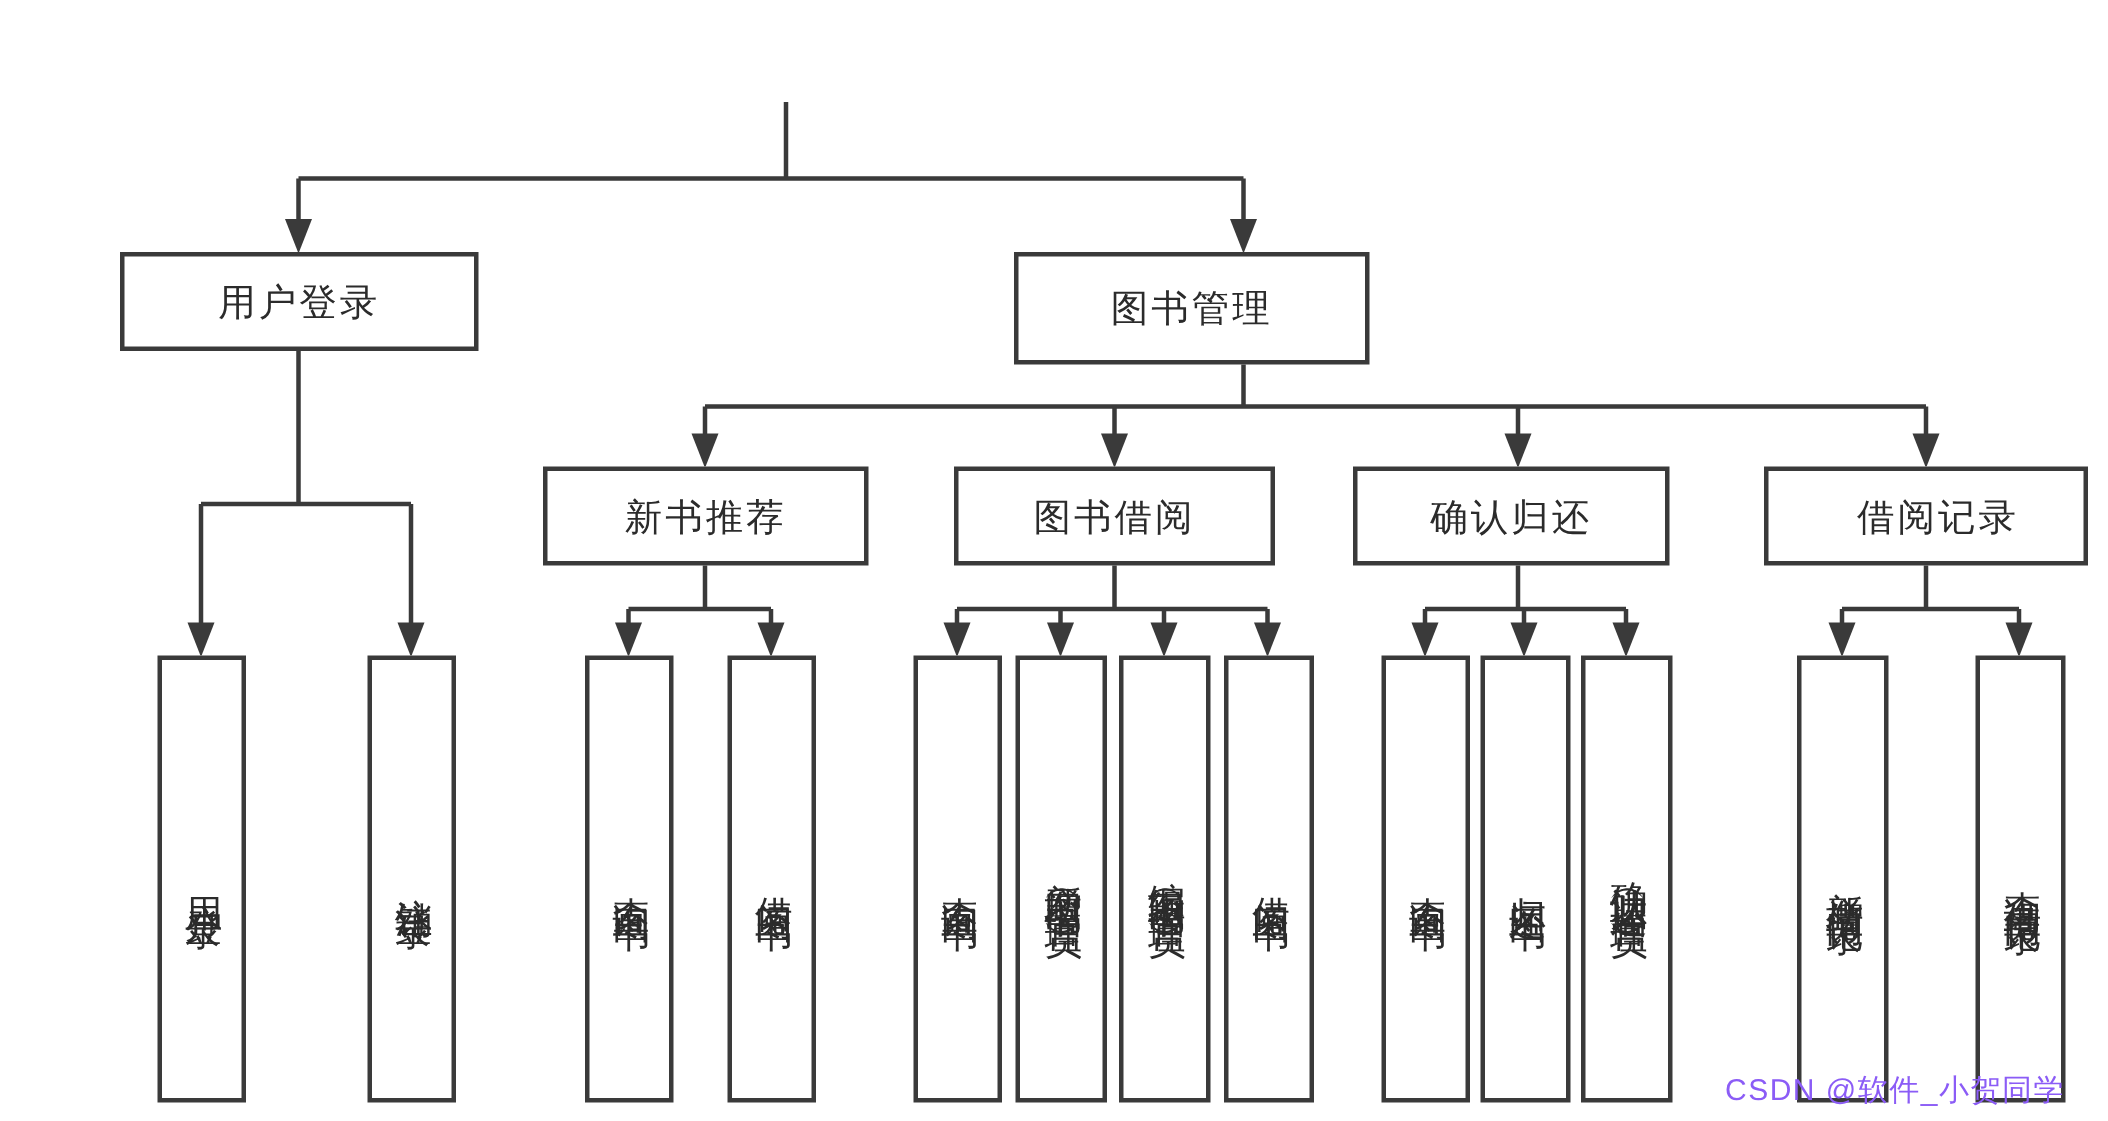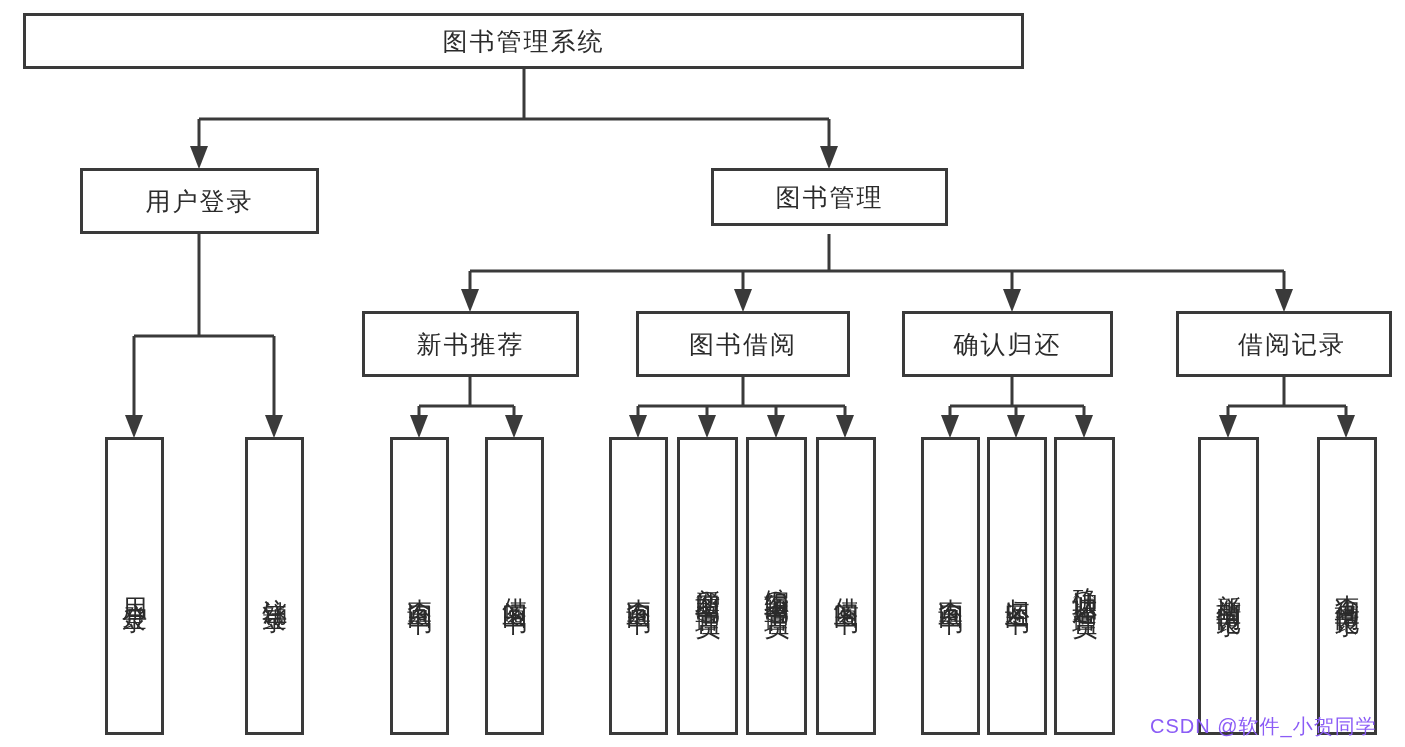--- a/index.html
+++ b/index.html
@@ -90,28 +90,25 @@
       <polygon points="767,415 785,415 776,438"></polygon>
       <polygon points="836,415 854,415 845,438"></polygon>
       <polygon points="941,415 959,415 950,438"></polygon>
       <polygon points="1007,415 1025,415 1016,438"></polygon>
       <polygon points="1075,415 1093,415 1084,438"></polygon>
       <polygon points="1219,415 1237,415 1228,438"></polygon>
       <polygon points="1337,415 1355,415 1346,438"></polygon>
     </g>
   </svg>
 
-  <div class="node hbox" style="left:23px; top:13px; width:1001px; height:56px;">
-    <span class="label">图书管理系统</span>
-  </div>
 
   <div class="node hbox" style="left:80px; top:168px; width:239px; height:66px;">
     <span class="label">用户登录</span>
   </div>
-  <div class="node hbox" style="left:711px; top:168px; width:237px; height:58px;">
+  <div class="node hbox" style="left:676px; top:168px; width:237px; height:75px;">
     <span class="label">图书管理</span>
   </div>
 
   <div class="node hbox" style="left:636px; top:311px; width:214px; height:66px;">
     <span class="label">图书借阅</span>
   </div>
   <div class="node hbox" style="left:362px; top:311px; width:217px; height:66px;">
     <span class="label">新书推荐</span>
   </div>
   <div class="node hbox" style="left:902px; top:311px; width:211px; height:66px;">

